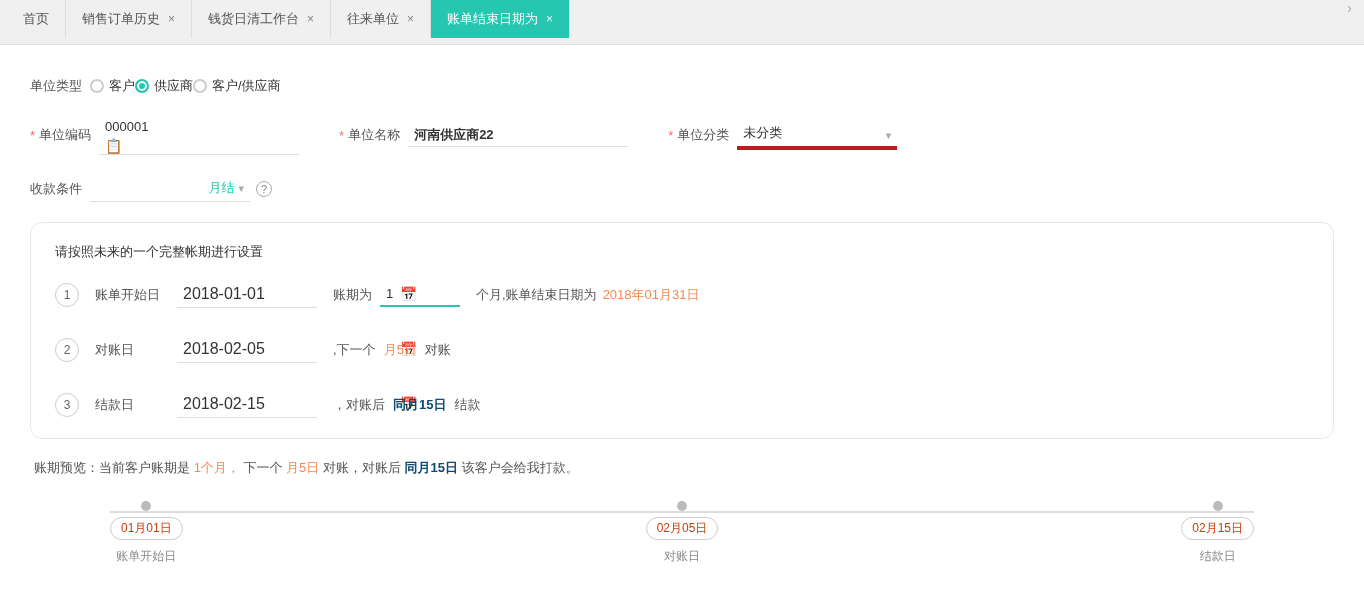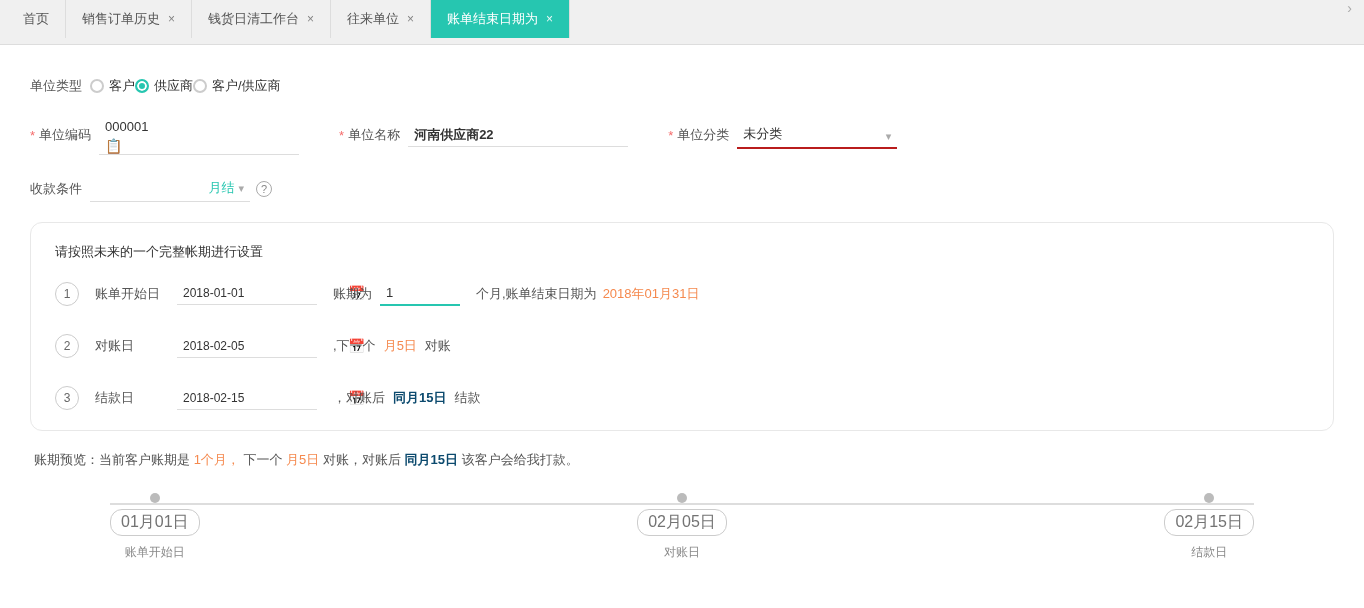--- a/index.html
+++ b/index.html
@@ -136,21 +136,21 @@
     }
     .select-field .chevron {
       color: #aaa;
       font-size: 11px;
       margin-left: 4px;
     }
 
     .select-unclassified {
       display: flex;
       align-items: flex-end;
-      border-bottom: 2px solid #b91c1c;
+      border-bottom: 4px solid #b91c1c;
       padding: 4px 6px;
       cursor: pointer;
       min-width: 160px;
     }
     .select-unclassified .val { flex: 1; font-size: 13px; color: #333; }
     .select-unclassified .chev { color: #aaa; font-size: 11px; }
 
     .form-field-group {
       display: flex;
       align-items: center;
@@ -199,21 +199,21 @@
       display: flex;
       align-items: center;
       border-bottom: 1px solid #ddd;
       width: 140px;
       margin-right: 8px;
     }
     .date-input-wrap input {
       border: none;
       outline: none;
       padding: 4px 6px;
-      font-size: 12px;
+      font-size: 16px;
       color: #333;
       flex: 1;
       background: transparent;
     }
     .cal-icon {
       color: #26c6b0;
       cursor: pointer;
       font-size: 14px;
       padding: 0 4px;
     }
@@ -252,22 +252,22 @@
       width: 10px;
       height: 10px;
       border-radius: 50%;
       background: #bbb;
       margin-bottom: 6px;
     }
     .node-badge {
       border: 1px solid #ccc;
       border-radius: 12px;
       padding: 2px 10px;
-      font-size: 16px;
-      color: #737373;
+      font-size: 12px;
+      color: #c2410c;
       background: #fff;
       margin-bottom: 4px;
       white-space: nowrap;
     }
     .node-label {
       font-size: 12px;
       color: #888;
       margin-top: 4px;
     }
     .timeline-outer {

